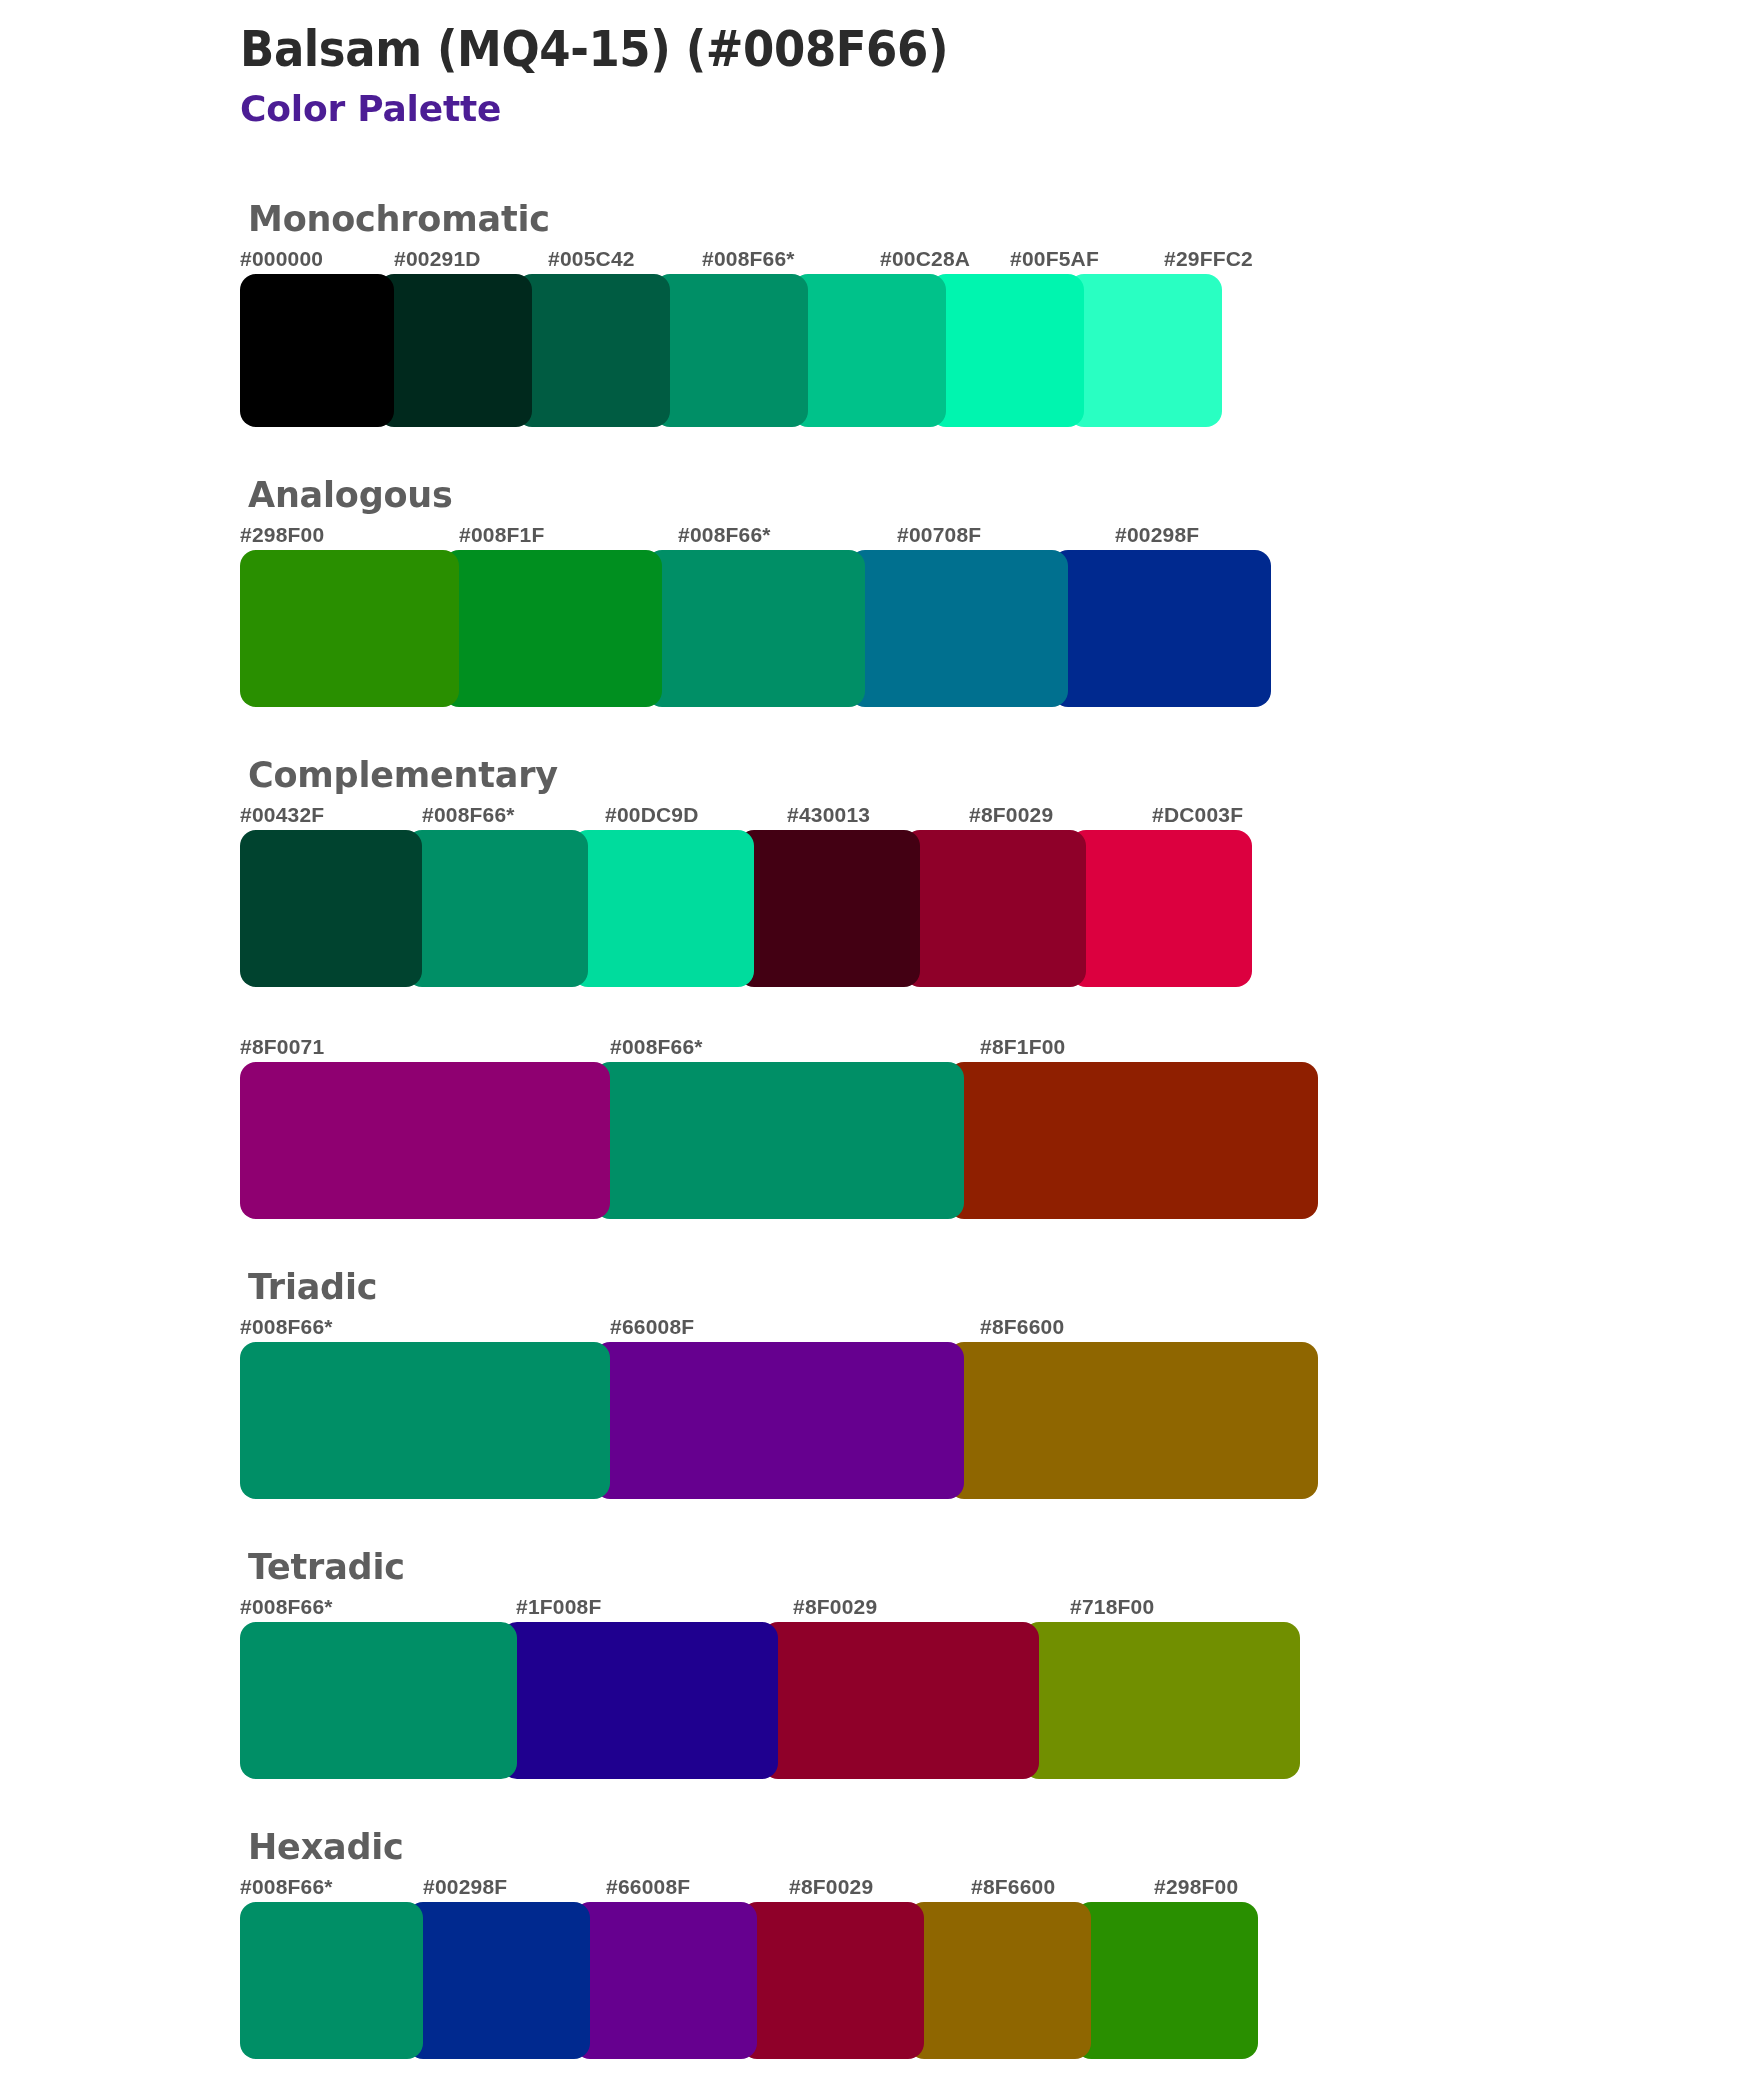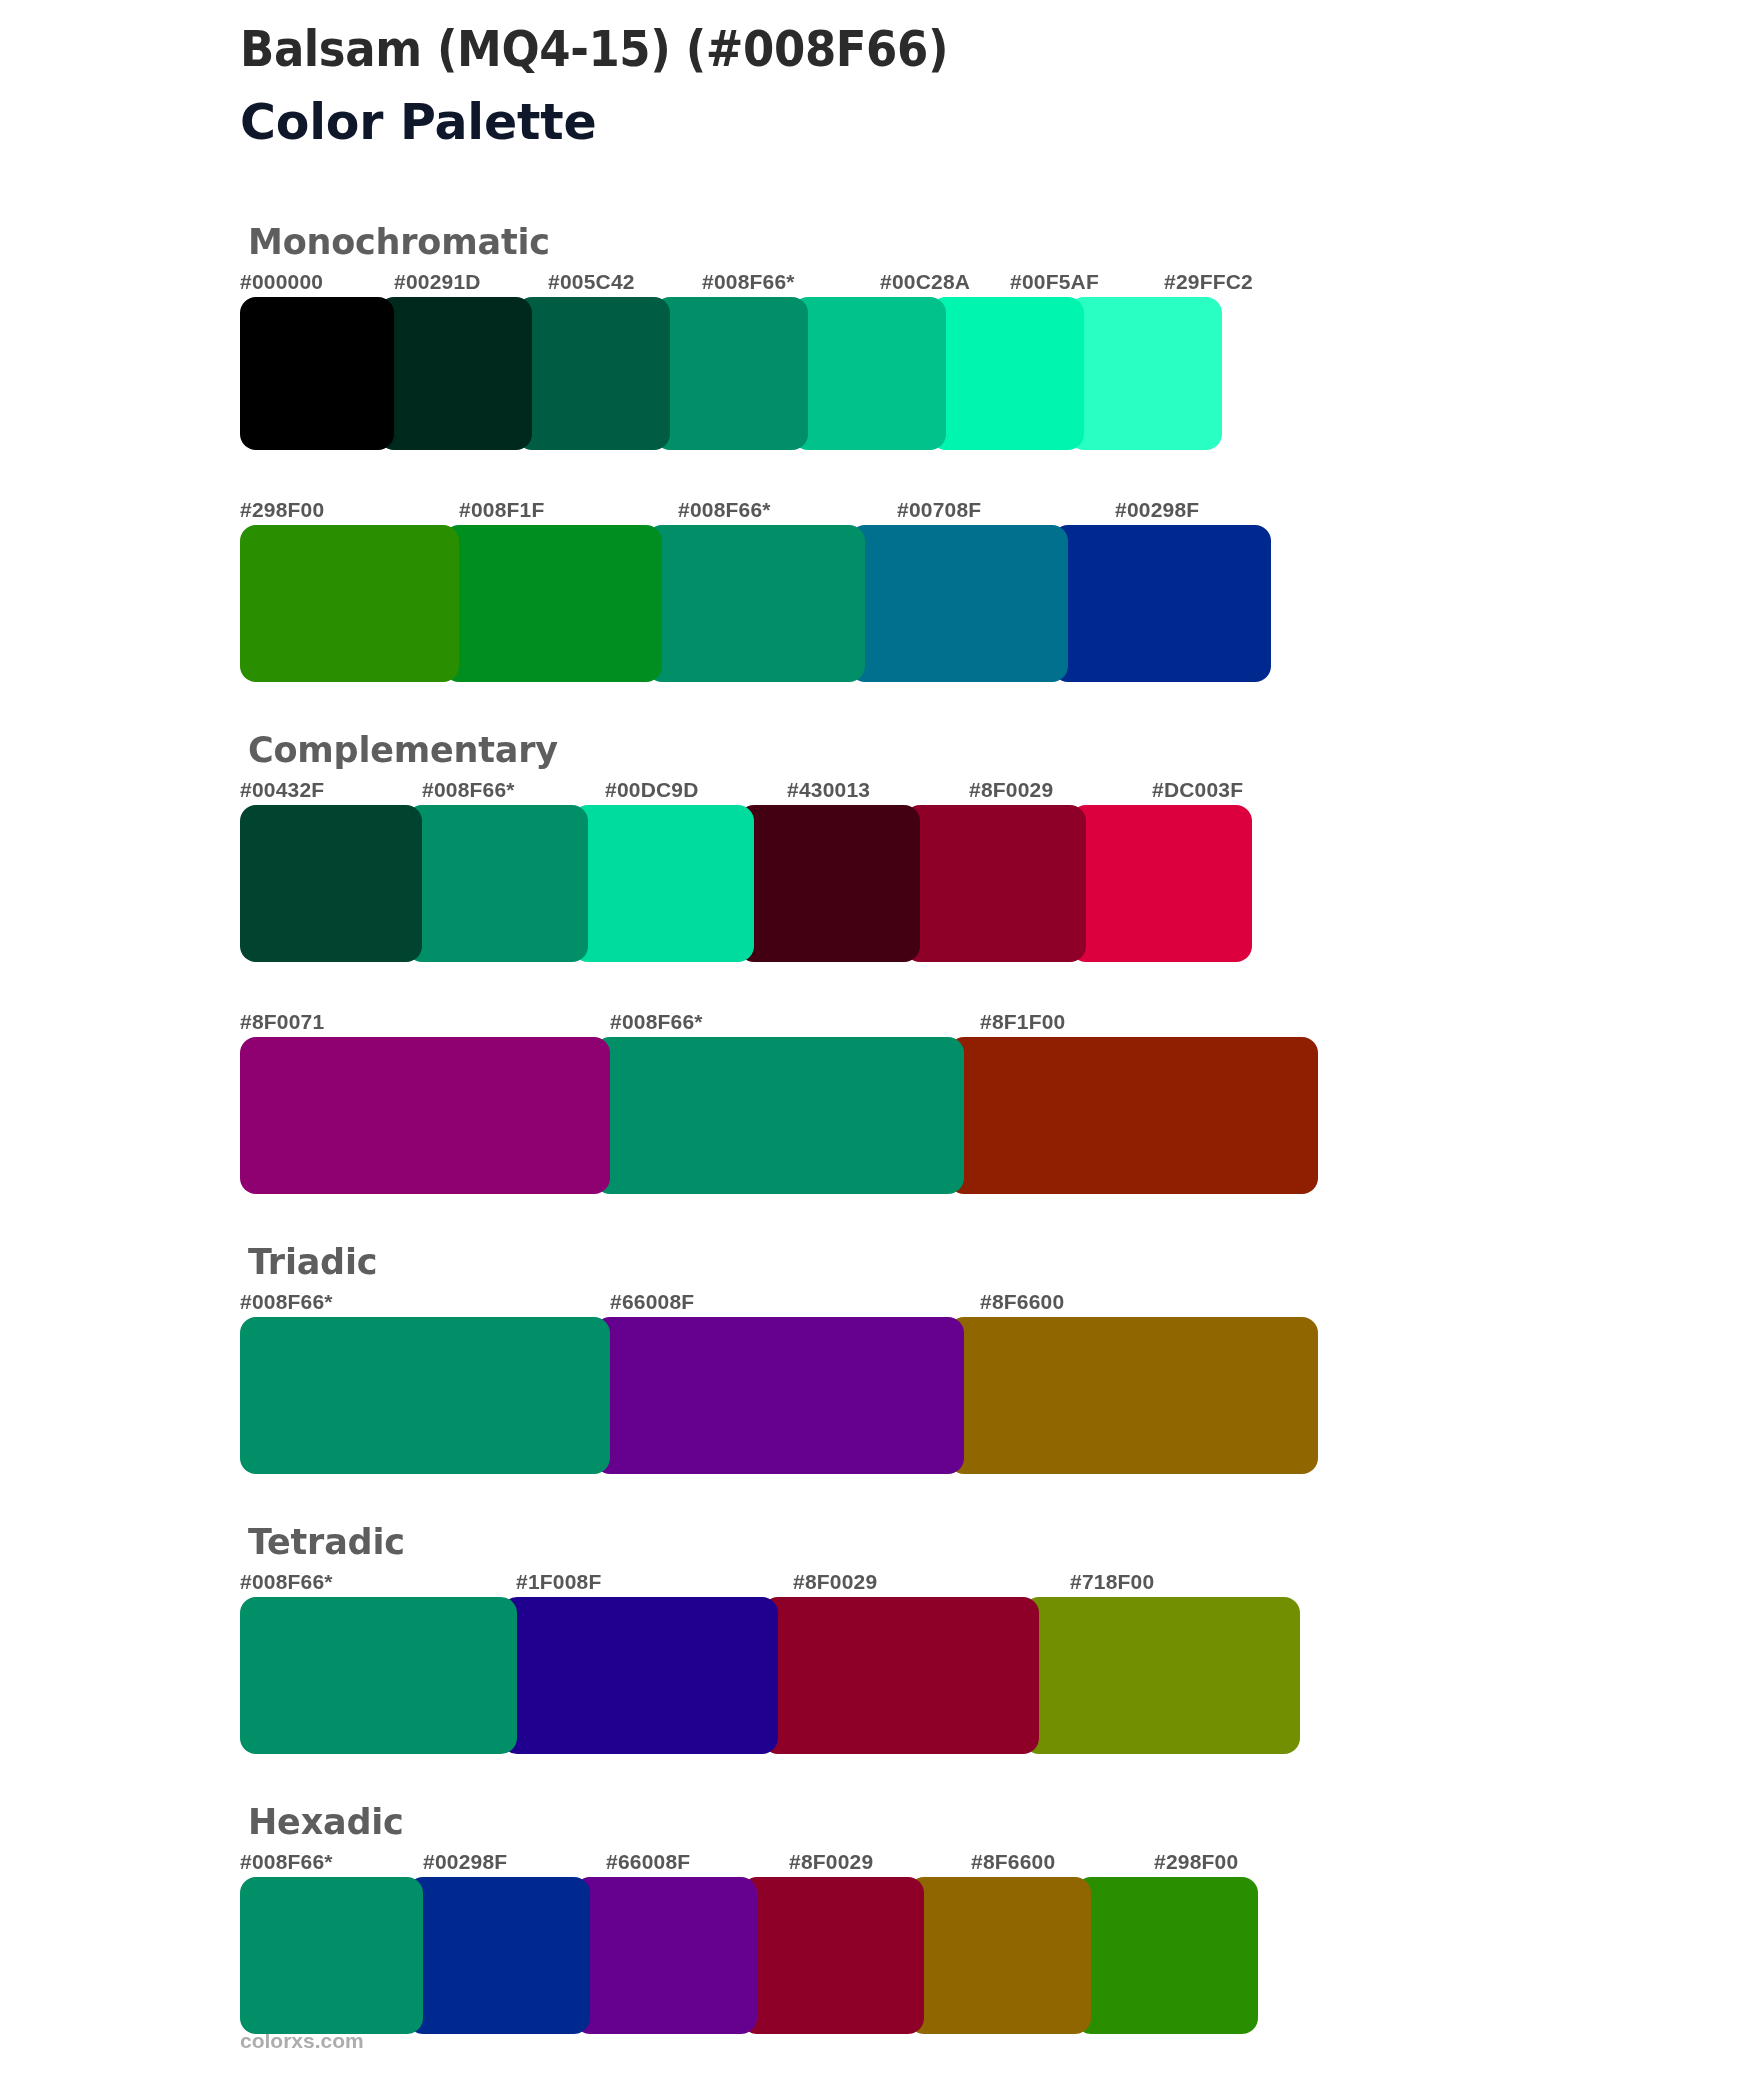--- a/index.html
+++ b/index.html
@@ -31,26 +31,26 @@
     font-size: 50px;
     line-height: 1.12;
     font-weight: 700;
     color: #2b2b2b;
     letter-spacing: -0.4px;
     margin: 0;
     font-family: "DejaVu Sans", sans-serif;
     font-stretch: condensed;
   }
   .page-subtitle {
-    font-size: 49px;
+    font-size: 36px;
     line-height: 1.2;
     font-weight: 700;
-    color: #0f172a;
+    color: #4c1d95;
     letter-spacing: -0.2px;
-    margin: 17px 0 0 0;
+    margin: 10px 0 0 0;
     font-family: "DejaVu Sans", sans-serif;
   }
 
   
   .sections {
     margin-top: 69px;
     padding-left: 240px;
   }
   .section {
     margin-bottom: 0;
@@ -132,20 +132,21 @@
           <div class="swatch" title="#00291D" style="width: 154px; background: rgb(0, 41, 29); margin-left: -16px; z-index: 6;"></div>
           <div class="swatch" title="#005C42" style="width: 154px; background: rgb(0, 92, 66); margin-left: -16px; z-index: 5;"></div>
           <div class="swatch" title="#008F66*" style="width: 154px; background: rgb(0, 143, 102); margin-left: -16px; z-index: 4;"></div>
           <div class="swatch" title="#00C28A" style="width: 154px; background: rgb(0, 194, 138); margin-left: -16px; z-index: 3;"></div>
           <div class="swatch" title="#00F5AF" style="width: 154px; background: rgb(0, 245, 175); margin-left: -16px; z-index: 2;"></div>
           <div class="swatch" title="#29FFC2" style="width: 154px; background: rgb(41, 255, 194); margin-left: -16px; z-index: 1;"></div>
         </div>
       </div>
       <div class="section-gap"></div>
       <div class="section">
+        <div class="section-title">Analogous</div>
         <div class="labels-row">
           <div class="swatch-label" style="left: 0px;">#298F00</div>
           <div class="swatch-label" style="left: 219px;">#008F1F</div>
           <div class="swatch-label" style="left: 438px;">#008F66*</div>
           <div class="swatch-label" style="left: 657px;">#00708F</div>
           <div class="swatch-label" style="left: 875px;">#00298F</div>
         </div>
         <div class="swatch-row row-h-default" style="width: 1094px;">
           <div class="swatch" title="#298F00" style="width: 219px; background: rgb(41, 143, 0); margin-left: 0px; z-index: 5;"></div>
           <div class="swatch" title="#008F1F" style="width: 219px; background: rgb(0, 143, 31); margin-left: -16px; z-index: 4;"></div>

